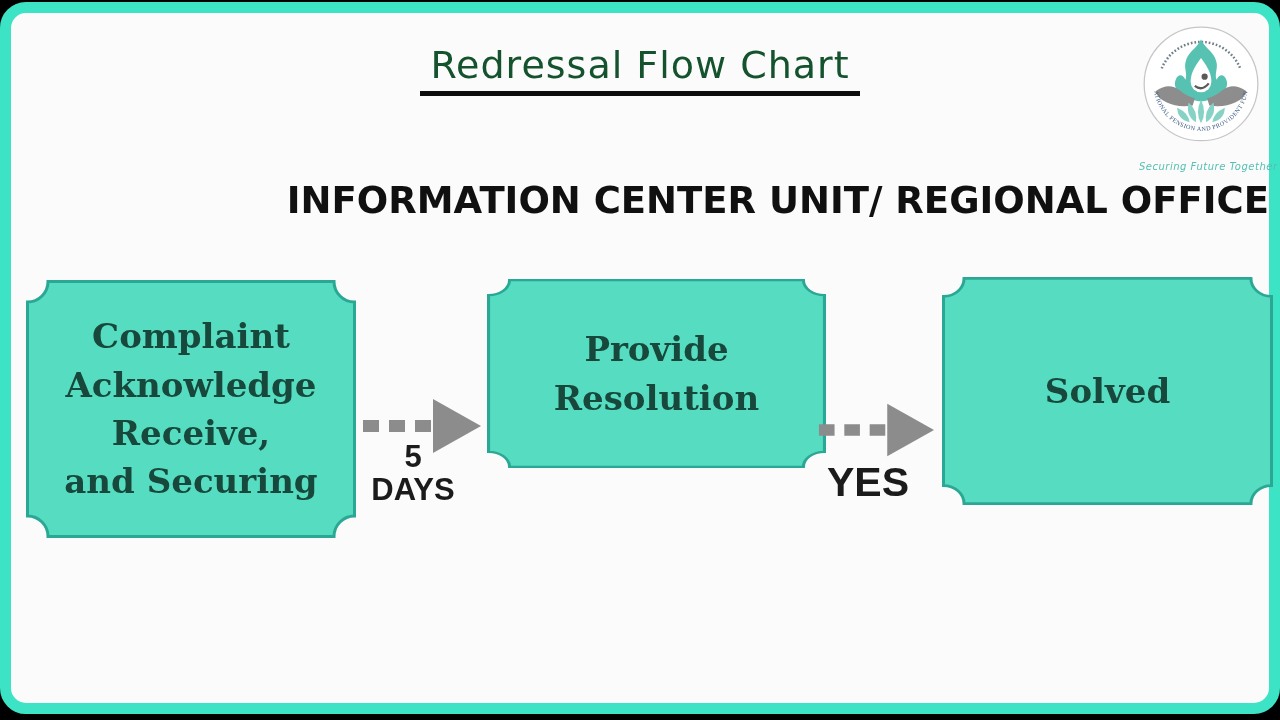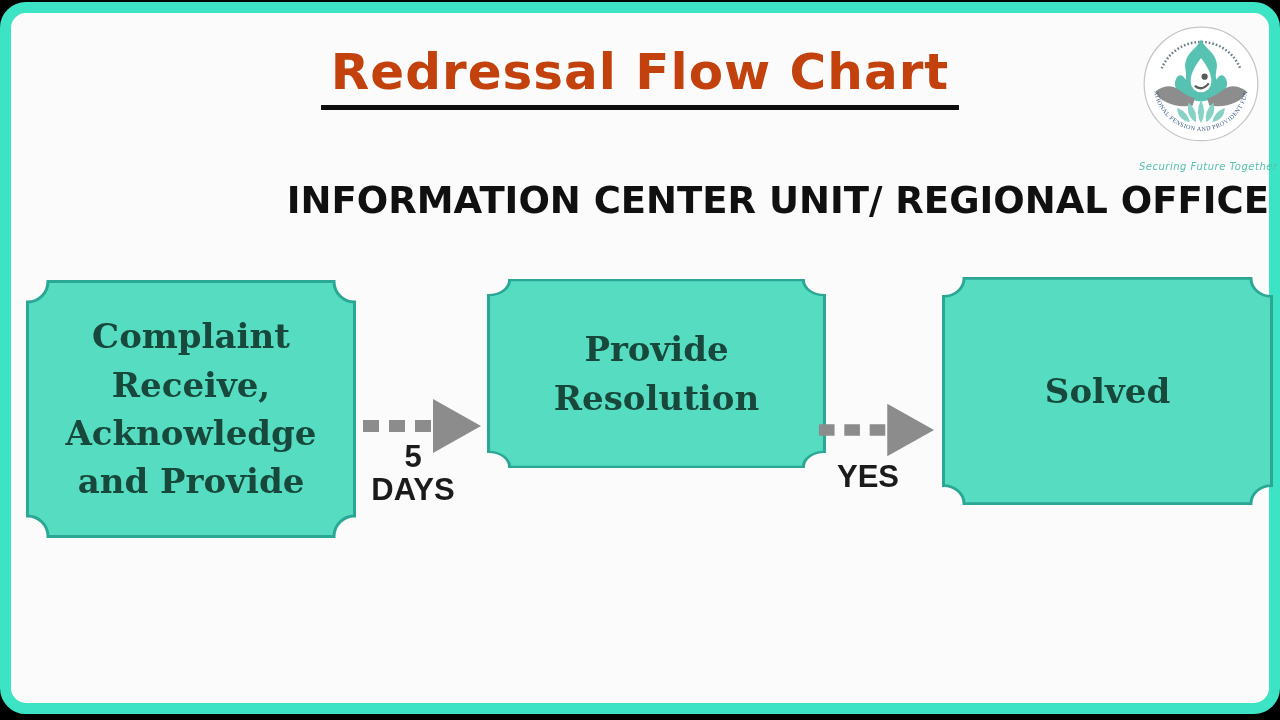--- a/index.html
+++ b/index.html
@@ -19,21 +19,21 @@
     position:absolute;left:0;right:0;top:2px;bottom:6px;
     background:#fbfbfb;
     border:11px solid var(--border-teal);
     border-radius:26px;
   }
   .stage{position:absolute;inset:0;}
   
   .title-wrap{position:absolute;top:30px;left:0;width:100%;text-align:center;}
   .page-title{
     display:inline-block;
-    font-size:50px;font-weight:bold;color:#c2410c;
+    font-size:38px;font-weight:normal;color:#14532d;
     letter-spacing:1px;
     border-bottom:5px solid #0d0d0d;
     padding:0 10px 4px 10px;
   }
   
   .subtitle{
     position:absolute;top:166px;left:0;width:100%;
     text-align:right;
     font-size:37px;font-weight:bold;color:#101010;
     letter-spacing:0px;
@@ -56,21 +56,21 @@
   .arrow{position:absolute;}
   .arrow1{left:350px;top:382px;width:122px;height:62px;}
   .arrow2{left:806px;top:386px;width:119px;height:62px;}
   .arrow svg{width:100%;height:100%;display:block;}
   .arrow-label{
     position:absolute;text-align:center;
     font-weight:bold;color:var(--label-black);
     font-family:"Liberation Sans","DejaVu Sans",sans-serif;
   }
   .arrow-label-1{left:347px;top:428px;width:110px;font-size:31px;line-height:1.05;}
-  .arrow-label-2{left:802px;top:446px;width:110px;font-size:31px;}
+  .arrow-label-2{left:802px;top:446px;width:110px;font-size:41px;}
   
   .logo{position:absolute;left:1128px;top:12px;width:124px;text-align:center;}
   .logo svg{width:124px;height:124px;display:block;}
   .logo-tagline{
     margin-top:12px;
     font-size:10px;font-style:italic;
     color:var(--logo-teal);
     letter-spacing:.5px;
     white-space:nowrap;
   }
@@ -123,23 +123,23 @@
         <div class="logo-tagline">Securing Future Together</div>
       </div>
 
       <div class="node node1">
         <svg class="plaque" viewBox="0 0 330 258" preserveAspectRatio="none">
           <path d="M22 1.5 L308 1.5 A20.5 20.5 0 0 0 328.5 22 L328.5 236 A20.5 20.5 0 0 0 308 256.5
                    L22 256.5 A20.5 20.5 0 0 0 1.5 236 L1.5 22 A20.5 20.5 0 0 0 22 1.5 Z" fill="var(--box-fill)" stroke="var(--box-stroke)" stroke-width="3"></path>
         </svg>
         <div class="node-text">
           <div>Complaint</div>
+          <div>Acknowledge</div>
           <div>Receive,</div>
-          <div>Acknowledge</div>
-          <div>and Provide</div>
+          <div>and Securing</div>
         </div>
       </div>
 
       <div class="arrow arrow1">
         <svg viewBox="0 0 122 62">
           <line x1="2" y1="31" x2="74" y2="31" stroke="var(--arrow-gray)" stroke-width="12" stroke-dasharray="16 10"></line>
           <polygon points="72,4 120,31 72,58" fill="var(--arrow-gray)"></polygon>
         </svg>
       </div>
       <div class="arrow-label arrow-label-1">

